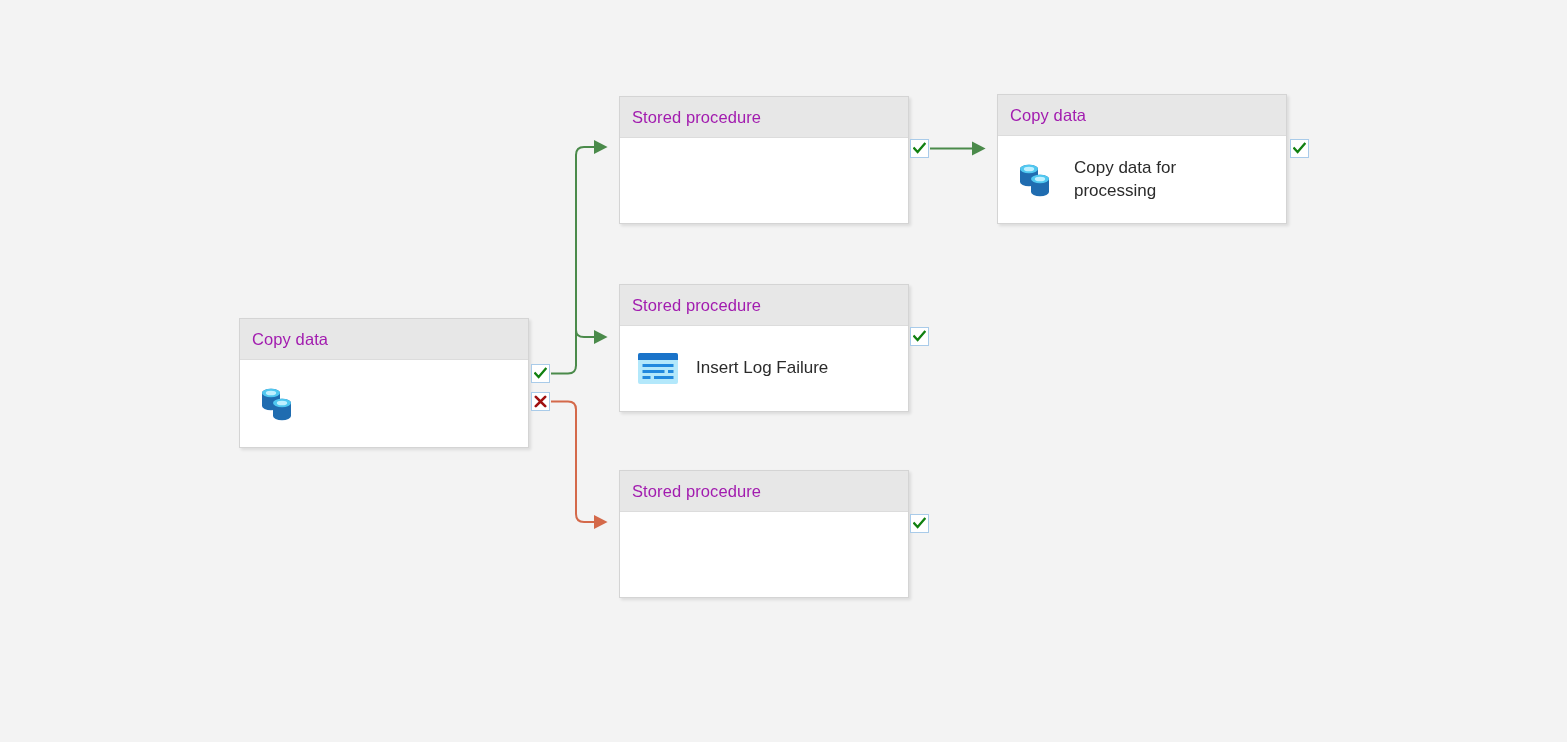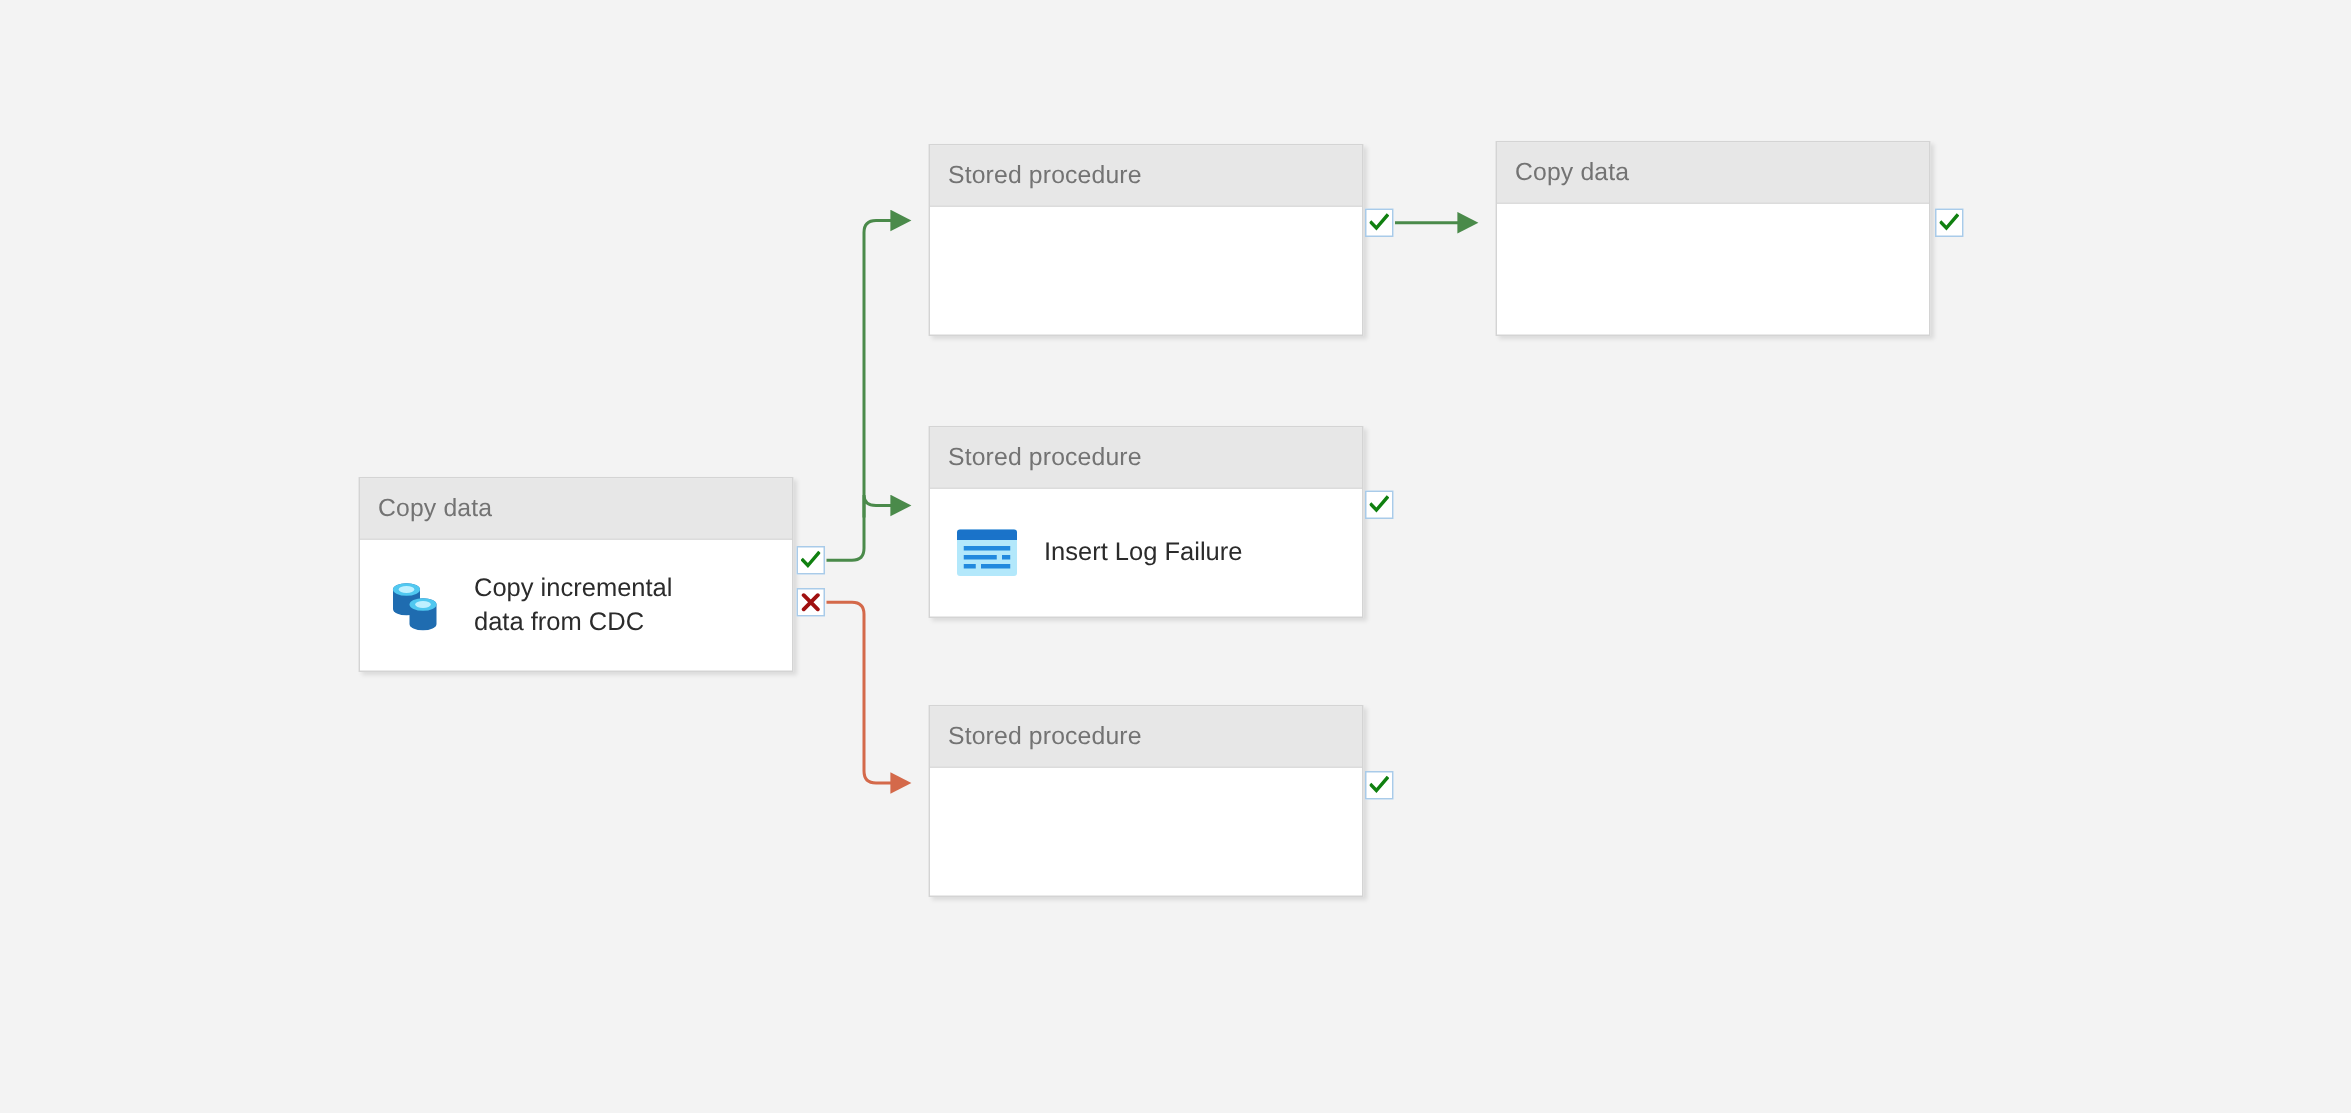--- a/index.html
+++ b/index.html
@@ -43,21 +43,21 @@
   }
   .node-header {
     height: 41px;
     background: #e7e7e7;
     border-bottom: 1px solid #dcdcdc;
     box-sizing: border-box;
     display: flex;
     align-items: center;
     padding-left: 12px;
     font-size: 16.5px;
-    color: #737373;
+    color: #a21caf;
     letter-spacing: 0.1px;
     white-space: nowrap;
   }
   .node-body {
     position: relative;
     height: calc(100% - 41px);
     display: flex;
     align-items: center;
     padding-left: 16px;
     box-sizing: border-box;
@@ -132,22 +132,20 @@
 
           <path d="M6 11 a9 4.2 0 0 1 18 0 l0 13 a9 4.2 0 0 1 -18 0 z" fill="#1f6cb0"></path>
           <ellipse cx="15" cy="11" rx="9" ry="4.2" fill="#50c8f0"></ellipse>
           <ellipse cx="15" cy="11" rx="5.2" ry="2.3" fill="#bff0ff"></ellipse>
 
           <path d="M17 21 a9 4.2 0 0 1 18 0 l0 13 a9 4.2 0 0 1 -18 0 z" fill="#1f6cb0"></path>
           <ellipse cx="26" cy="21" rx="9" ry="4.2" fill="#50c8f0"></ellipse>
           <ellipse cx="26" cy="21" rx="5.2" ry="2.3" fill="#bff0ff"></ellipse>
         </svg>
       </span>
-      <span class="node-label">Copy incremental
-data from CDC</span>
     </div>
   </div>
 
   <div class="node" style="left:619px; top:96px; width:290px; height:128px;">
     <div class="node-header">Stored procedure</div>
   </div>
 
   <div class="node" style="left:619px; top:284px; width:290px; height:128px;">
     <div class="node-header">Stored procedure</div>
     <div class="node-body">
@@ -166,20 +164,34 @@
       <span class="node-label">Insert Log Failure</span>
     </div>
   </div>
 
   <div class="node" style="left:619px; top:470px; width:290px; height:128px;">
     <div class="node-header">Stored procedure</div>
   </div>
 
   <div class="node" style="left:997px; top:94px; width:290px; height:130px;">
     <div class="node-header">Copy data</div>
+    <div class="node-body">
+      <span class="icon-box">
+        <svg width="44" height="44" viewBox="0 0 44 44">
+          <path d="M6 11 a9 4.2 0 0 1 18 0 l0 13 a9 4.2 0 0 1 -18 0 z" fill="#1f6cb0"></path>
+          <ellipse cx="15" cy="11" rx="9" ry="4.2" fill="#50c8f0"></ellipse>
+          <ellipse cx="15" cy="11" rx="5.2" ry="2.3" fill="#bff0ff"></ellipse>
+          <path d="M17 21 a9 4.2 0 0 1 18 0 l0 13 a9 4.2 0 0 1 -18 0 z" fill="#1f6cb0"></path>
+          <ellipse cx="26" cy="21" rx="9" ry="4.2" fill="#50c8f0"></ellipse>
+          <ellipse cx="26" cy="21" rx="5.2" ry="2.3" fill="#bff0ff"></ellipse>
+        </svg>
+      </span>
+      <span class="node-label">Copy data for
+processing</span>
+    </div>
   </div>
 
   <div class="badge" style="left:531px; top:364px;">
     <svg width="13" height="13" viewBox="0 0 13 13">
       <path d="M1.2 6.4 L4.6 10 L11.6 1.8" stroke="#108010" stroke-width="2.3" fill="none" stroke-linecap="square"></path>
     </svg>
   </div>
 
   <div class="badge" style="left:531px; top:392px;">
     <svg width="13" height="13" viewBox="0 0 13 13">

